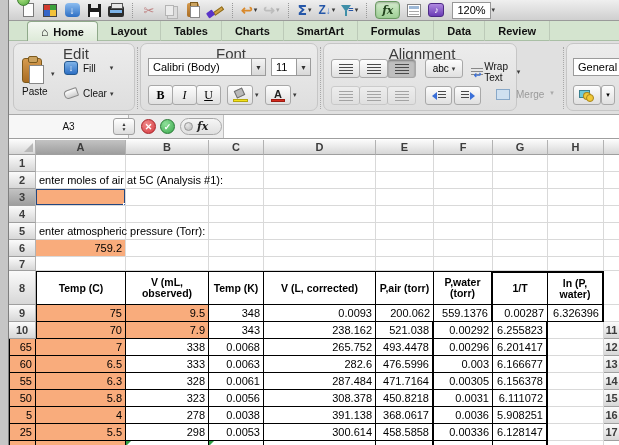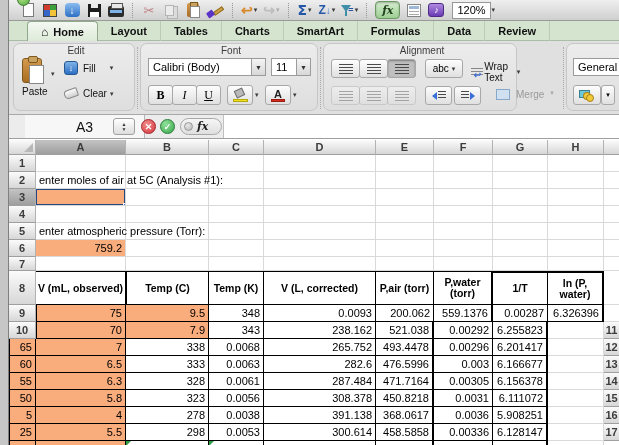--- a/index.html
+++ b/index.html
@@ -69,21 +69,21 @@
   .tab { height:20px; display:flex; align-items:center; padding:0 13px; font-size:11px; font-weight:bold; color:#111;
     border-right:1px solid #bccab8; }
   .tab.active { background:linear-gradient(#f4f8f2,#ddead8); border:1px solid #8fa98a; border-bottom:none;
     border-radius:4px 4px 0 0; margin-left:18px; }
   .tab .house { font-size:12px; margin-right:5px; }
 
   
   #ribbon { position:absolute; left:0; top:41px; width:611px; height:74px; background:#e0e0e0; border-bottom:1px solid #a8a8a8; }
   .grp { position:absolute; top:2px; height:68px; border:1px solid #c6c6c6; border-radius:7px;
     background:linear-gradient(#ececec,#dedede); }
-  .grp-label { position:absolute; top:1px; left:4px; right:0; text-align:center; font-size:10px; color:#3c3c3c; }
+  .grp-label { position:absolute; top:1px; left:4px; right:0; text-align:center; font-size:15px; color:#3c3c3c; }
   .gsep { position:absolute; top:6px; height:62px; border-left:1px dotted #a8a8a8; }
   .rbtn { background:linear-gradient(#fdfdfd,#e0e0e0); border:1px solid #a8a8a8; border-radius:3px;
     display:flex; align-items:center; justify-content:center; }
   .rbtn.pressed { background:#bfbfbf; box-shadow:inset 0 1px 2px rgba(0,0,0,.35); }
   .rbtn.dis { opacity:.4; }
   .lines { width:14px; height:10px; background:repeating-linear-gradient(to bottom,#4a4a4a 0 1px,transparent 1px 3px); }
   .combo { background:#fff; border:1px solid #9b9b9b; height:18px; display:flex; align-items:center; font-size:11px; padding-left:4px; position:relative; }
   .combo .cdd { position:absolute; right:0; top:0; bottom:0; width:14px; background:linear-gradient(#f4f4f4,#d8d8d8);
     border-left:1px solid #9b9b9b; display:flex; align-items:center; justify-content:center; font-size:7px; color:#333; }
   .small-lbl { font-size:10px; color:#111; }
@@ -111,22 +111,22 @@
   .ind-ic { display:flex; align-items:center; }
   .ind-ic .tri-l { width:0; height:0; border-top:4px solid transparent; border-bottom:4px solid transparent; border-right:5px solid #3a6fd8; margin-right:1px; }
   .ind-ic .tri-r { width:0; height:0; border-top:4px solid transparent; border-bottom:4px solid transparent; border-left:5px solid #3a6fd8; margin-left:1px; }
   .lines-sm { width:8px; height:9px; background:repeating-linear-gradient(to bottom,#4a4a4a 0 1px,transparent 1px 3px); }
   .coins-ic { width:16px; height:13px; position:relative; }
   .coins-ic .note { position:absolute; left:0; top:1px; width:11px; height:8px; background:#6fc8d8; border:1px solid #3a7f8f; }
   .coins-ic .c1 { position:absolute; right:1px; bottom:0; width:8px; height:8px; border-radius:50%; background:#f0c838; border:1px solid #a8851c; box-shadow:-3px -2px 0 -1px #f0c838, -3px -2px 0 0 #a8851c; }
 
   
   #fbar { position:absolute; left:0; top:115px; width:611px; height:24px; background:#ececec; border-bottom:1px solid #9f9f9f; }
-  #namebox { position:absolute; left:16px; top:0; width:120px; height:23px; background:#f7f7f7; border-right:1px solid #b5b5b5;
-    display:flex; align-items:center; justify-content:center; font-size:14px; color:#111; }
+  #namebox { position:absolute; left:0; top:0; width:120px; height:23px; background:#f7f7f7; border-right:1px solid #b5b5b5;
+    display:flex; align-items:center; justify-content:center; font-size:10px; color:#111; }
   #stepper { position:absolute; left:104px; top:3px; width:22px; height:17px; background:linear-gradient(#fff,#ddd); border:1px solid #a0a0a0; border-radius:3px;
     display:flex; flex-direction:column; align-items:center; justify-content:center; font-size:5px; color:#333; line-height:5px; }
   .fcirc { position:absolute; top:4px; width:15px; height:15px; border-radius:50%; color:#fff; font-size:9px; font-weight:bold;
     display:flex; align-items:center; justify-content:center; }
   #fcancel { left:132px; background:radial-gradient(circle at 35% 30%, #f08a8a, #d5383e); border:1px solid #a82228; }
   #faccept { left:151px; background:radial-gradient(circle at 35% 30%, #8fe09a, #3aa84c); border:1px solid #277a35; }
   #fxpill { position:absolute; left:171px; top:3px; width:42px; height:17px; background:linear-gradient(#f6f6f6,#dfdfdf);
     border:1px solid #a8a8a8; border-radius:9px; display:flex; align-items:center; padding-left:3px; }
   #fxpill .dot { width:9px; height:9px; border-radius:50%; background:radial-gradient(circle at 35% 30%, #e8e8e8, #b8b8b8); border:1px solid #999; }
   #fxpill .fx { font-family:"DejaVu Serif", serif; font-style:italic; font-weight:bold; font-size:11px; margin-left:4px; color:#222; }
@@ -502,22 +502,22 @@
         <div class="cell"></div>
         <div class="cell"></div>
         <div class="cell"></div>
         <div class="cell"></div>
         <div class="cell"></div>
         <div class="cell"></div>
         <div class="cell"></div>
         <div class="cell"></div>
         <div class="cell"></div>
         <div class="rh">8</div>
+        <div class="cell tb tb-top tb-left thead">Temp (C)</div>
         <div class="cell tb tb-top thead">V (mL, observed)</div>
-        <div class="cell tb tb-top tb-left thead">Temp (C)</div>
         <div class="cell tb tb-top thead">Temp (K)</div>
         <div class="cell tb tb-top thead">V (L, corrected)</div>
         <div class="cell tb tb-top thead">P,air (torr)</div>
         <div class="cell tb tb-top thick-r thead">P,water (torr)</div>
         <div class="cell tb tb-top thick-top thead">1/T</div>
         <div class="cell tb tb-top thick-r2 thick-top thead">ln (P, water)</div>
         <div class="cell"></div>
         <div class="rh">9</div>
         <div class="cell tb tb-left orange num">75</div>
         <div class="cell tb orange num">9.5</div>

